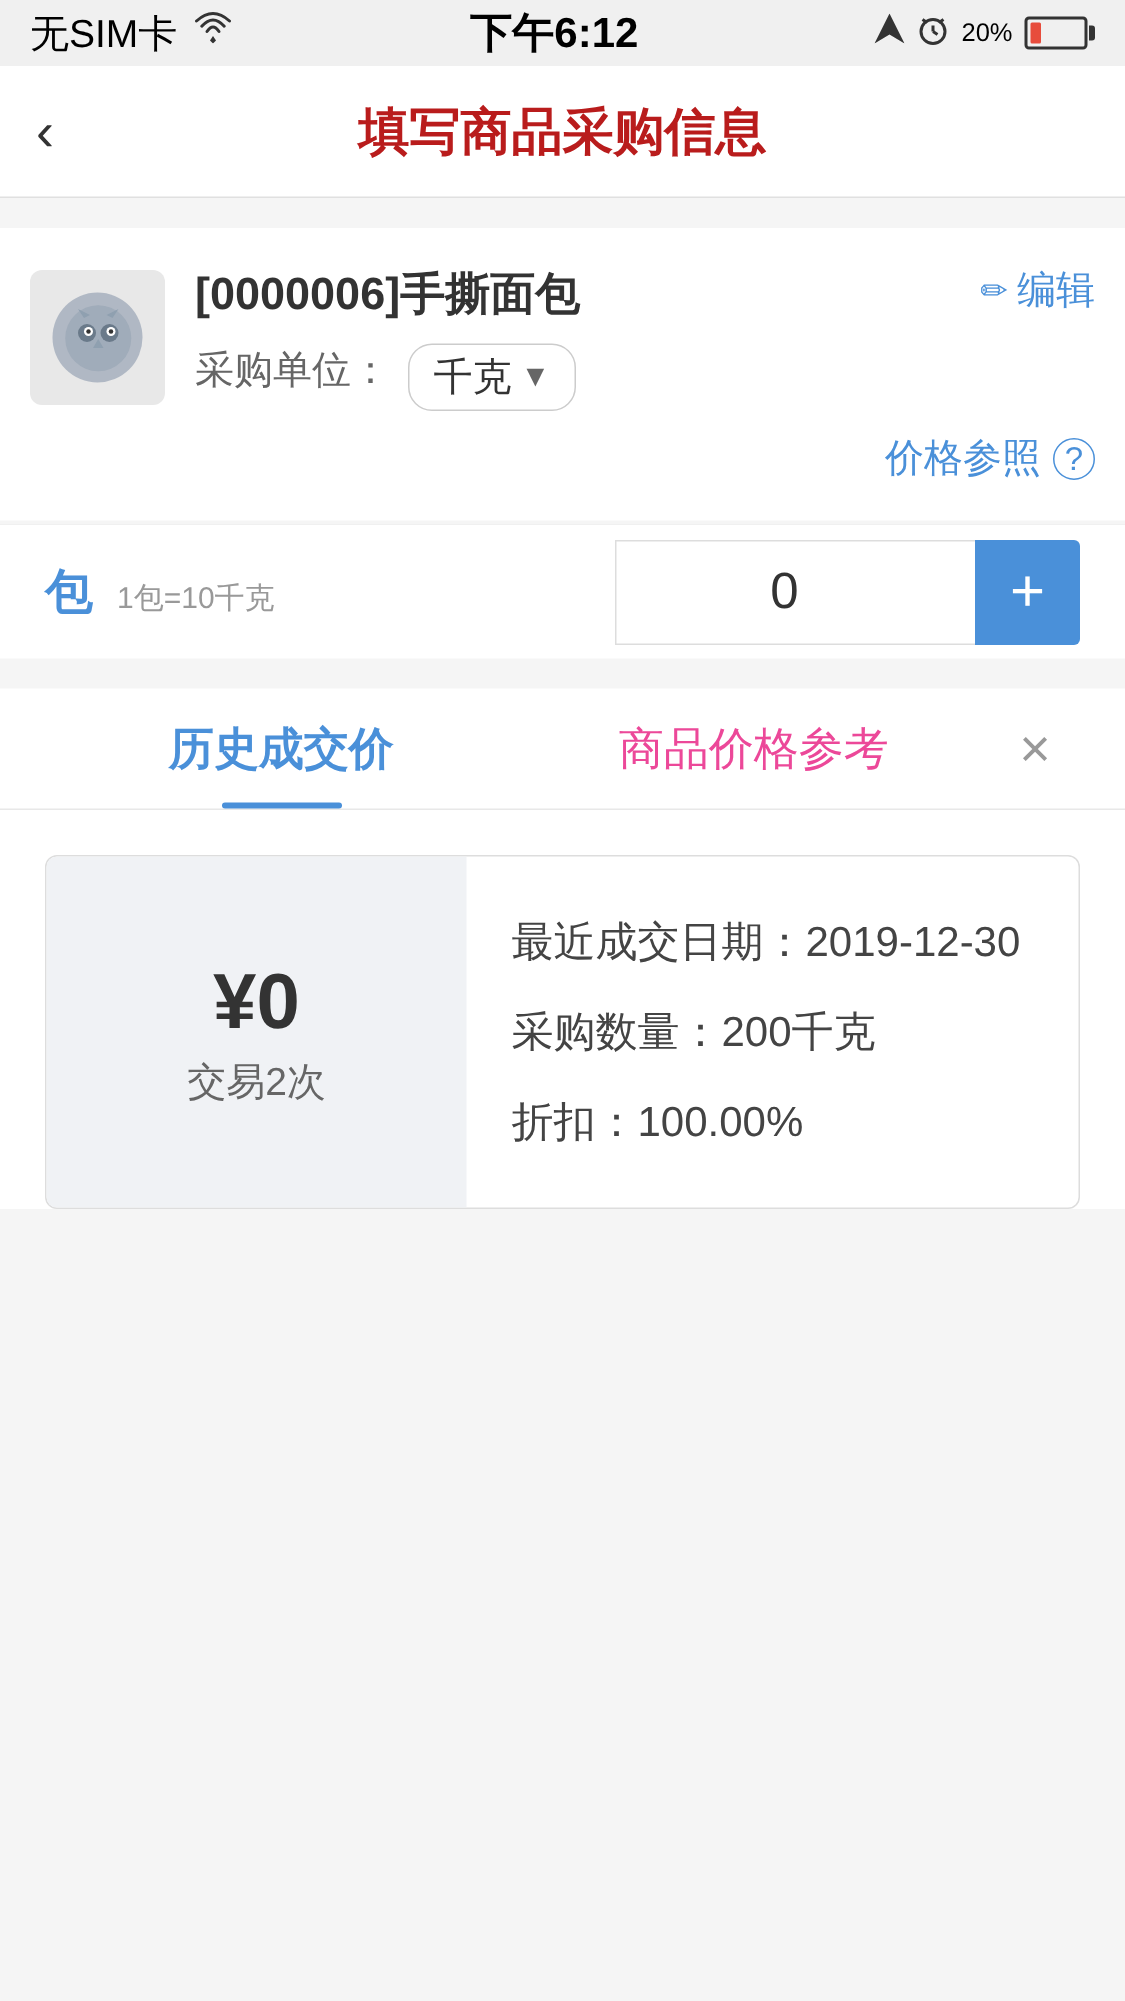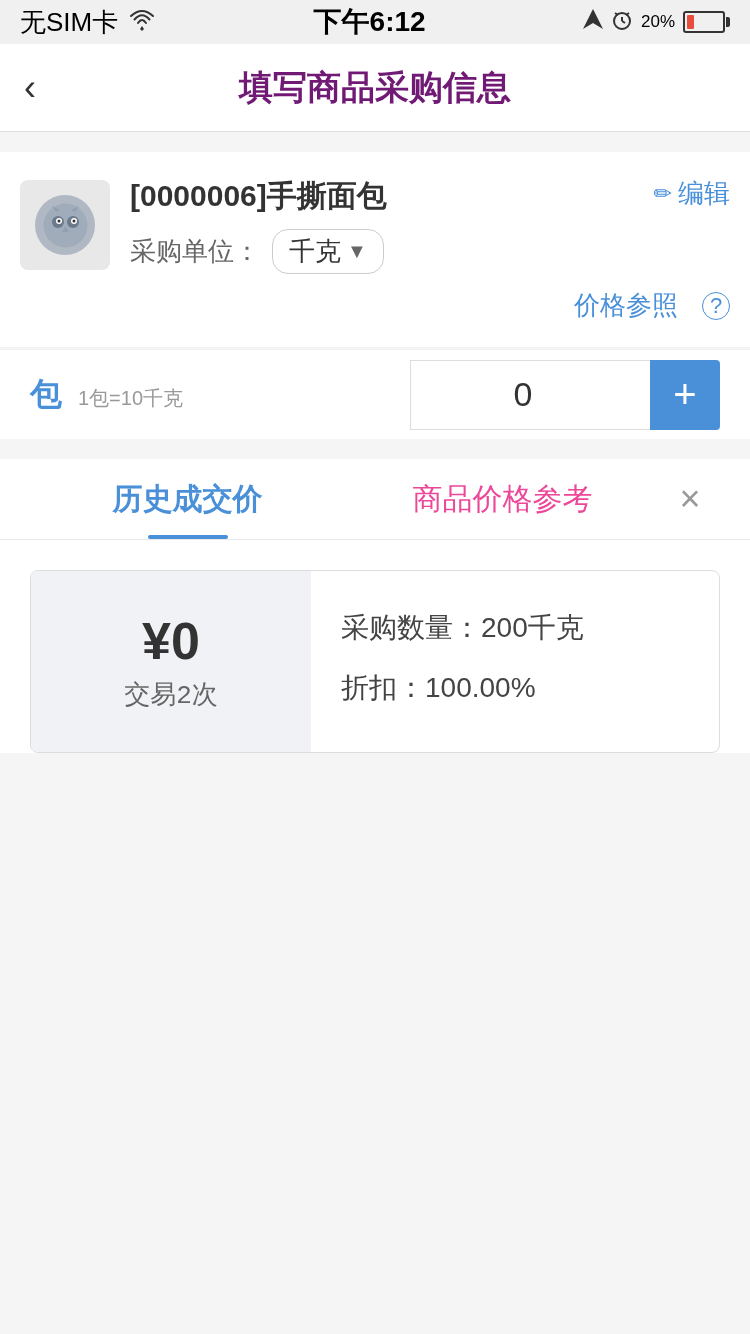--- a/index.html
+++ b/index.html
@@ -19,21 +19,20 @@
       background: #f0f0f0;
       display: flex;
       align-items: center;
       justify-content: space-between;
       padding: 0 20px;
       font-size: 26px;
       font-weight: 500;
     }
     .status-left {
       display: flex;
-      align-items: center;
       gap: 10px;
       font-size: 26px;
     }
     .status-center {
       font-size: 28px;
       font-weight: 600;
     }
     .status-right {
       display: flex;
       align-items: center;
@@ -82,21 +81,21 @@
     .nav-back {
       position: absolute;
       left: 24px;
       font-size: 36px;
       color: #333;
       cursor: pointer;
     }
     .nav-title {
       font-size: 34px;
       font-weight: 600;
-      color: #701a75;
+      color: #b91c1c;
     }
 
     
     .product-card {
       background: #ffffff;
       padding: 24px 20px;
       margin-top: 20px;
     }
     .product-header {
       display: flex;
@@ -134,21 +133,21 @@
       flex-direction: column;
       gap: 12px;
     }
     .product-name {
       font-size: 30px;
       font-weight: 600;
       color: #333;
     }
     .product-unit-row {
       display: flex;
-      align-items: center;
+      align-items: flex-start;
       gap: 12px;
       font-size: 26px;
       color: #666;
     }
     .unit-selector {
       border: 1px solid #ccc;
       border-radius: 16px;
       padding: 4px 16px;
       font-size: 26px;
       color: #333;
@@ -170,21 +169,21 @@
       cursor: pointer;
     }
     .edit-icon {
       font-size: 22px;
     }
     .price-ref-link {
       color: #4a90d9;
       font-size: 26px;
       display: flex;
       align-items: center;
-      gap: 24px;
+      gap: 8px;
       cursor: pointer;
     }
     .product-footer {
       display: flex;
       align-items: center;
       justify-content: flex-end;
       margin-top: 14px;
     }
 
     
@@ -311,21 +310,20 @@
     }
     .transaction-price {
       font-size: 52px;
       font-weight: 600;
       color: #333;
     }
     .transaction-count {
       font-size: 26px;
       color: #666;
       margin-top: 6px;
-      font-family: Liberation Mono, monospace;
     }
     .transaction-right {
       flex: 1;
       padding: 36px 30px;
       display: flex;
       flex-direction: column;
       gap: 18px;
     }
     .transaction-detail {
       font-size: 28px;
@@ -459,20 +457,23 @@
     <div class="tab-close">×</div>
   </div>
 
   <div class="transaction-card">
     <div class="transaction-left">
       <div class="transaction-price">¥0</div>
       <div class="transaction-count">交易2次</div>
     </div>
     <div class="transaction-right">
       <div class="transaction-detail">
+        <span>最近成交日期：</span><span>2019-12-30</span>
+      </div>
+      <div class="transaction-detail">
         <span>采购数量：</span><span>200千克</span>
       </div>
       <div class="transaction-detail">
         <span>折扣：</span><span>100.00%</span>
       </div>
     </div>
   </div>
 </div>
 
 <div class="main-content"></div>

